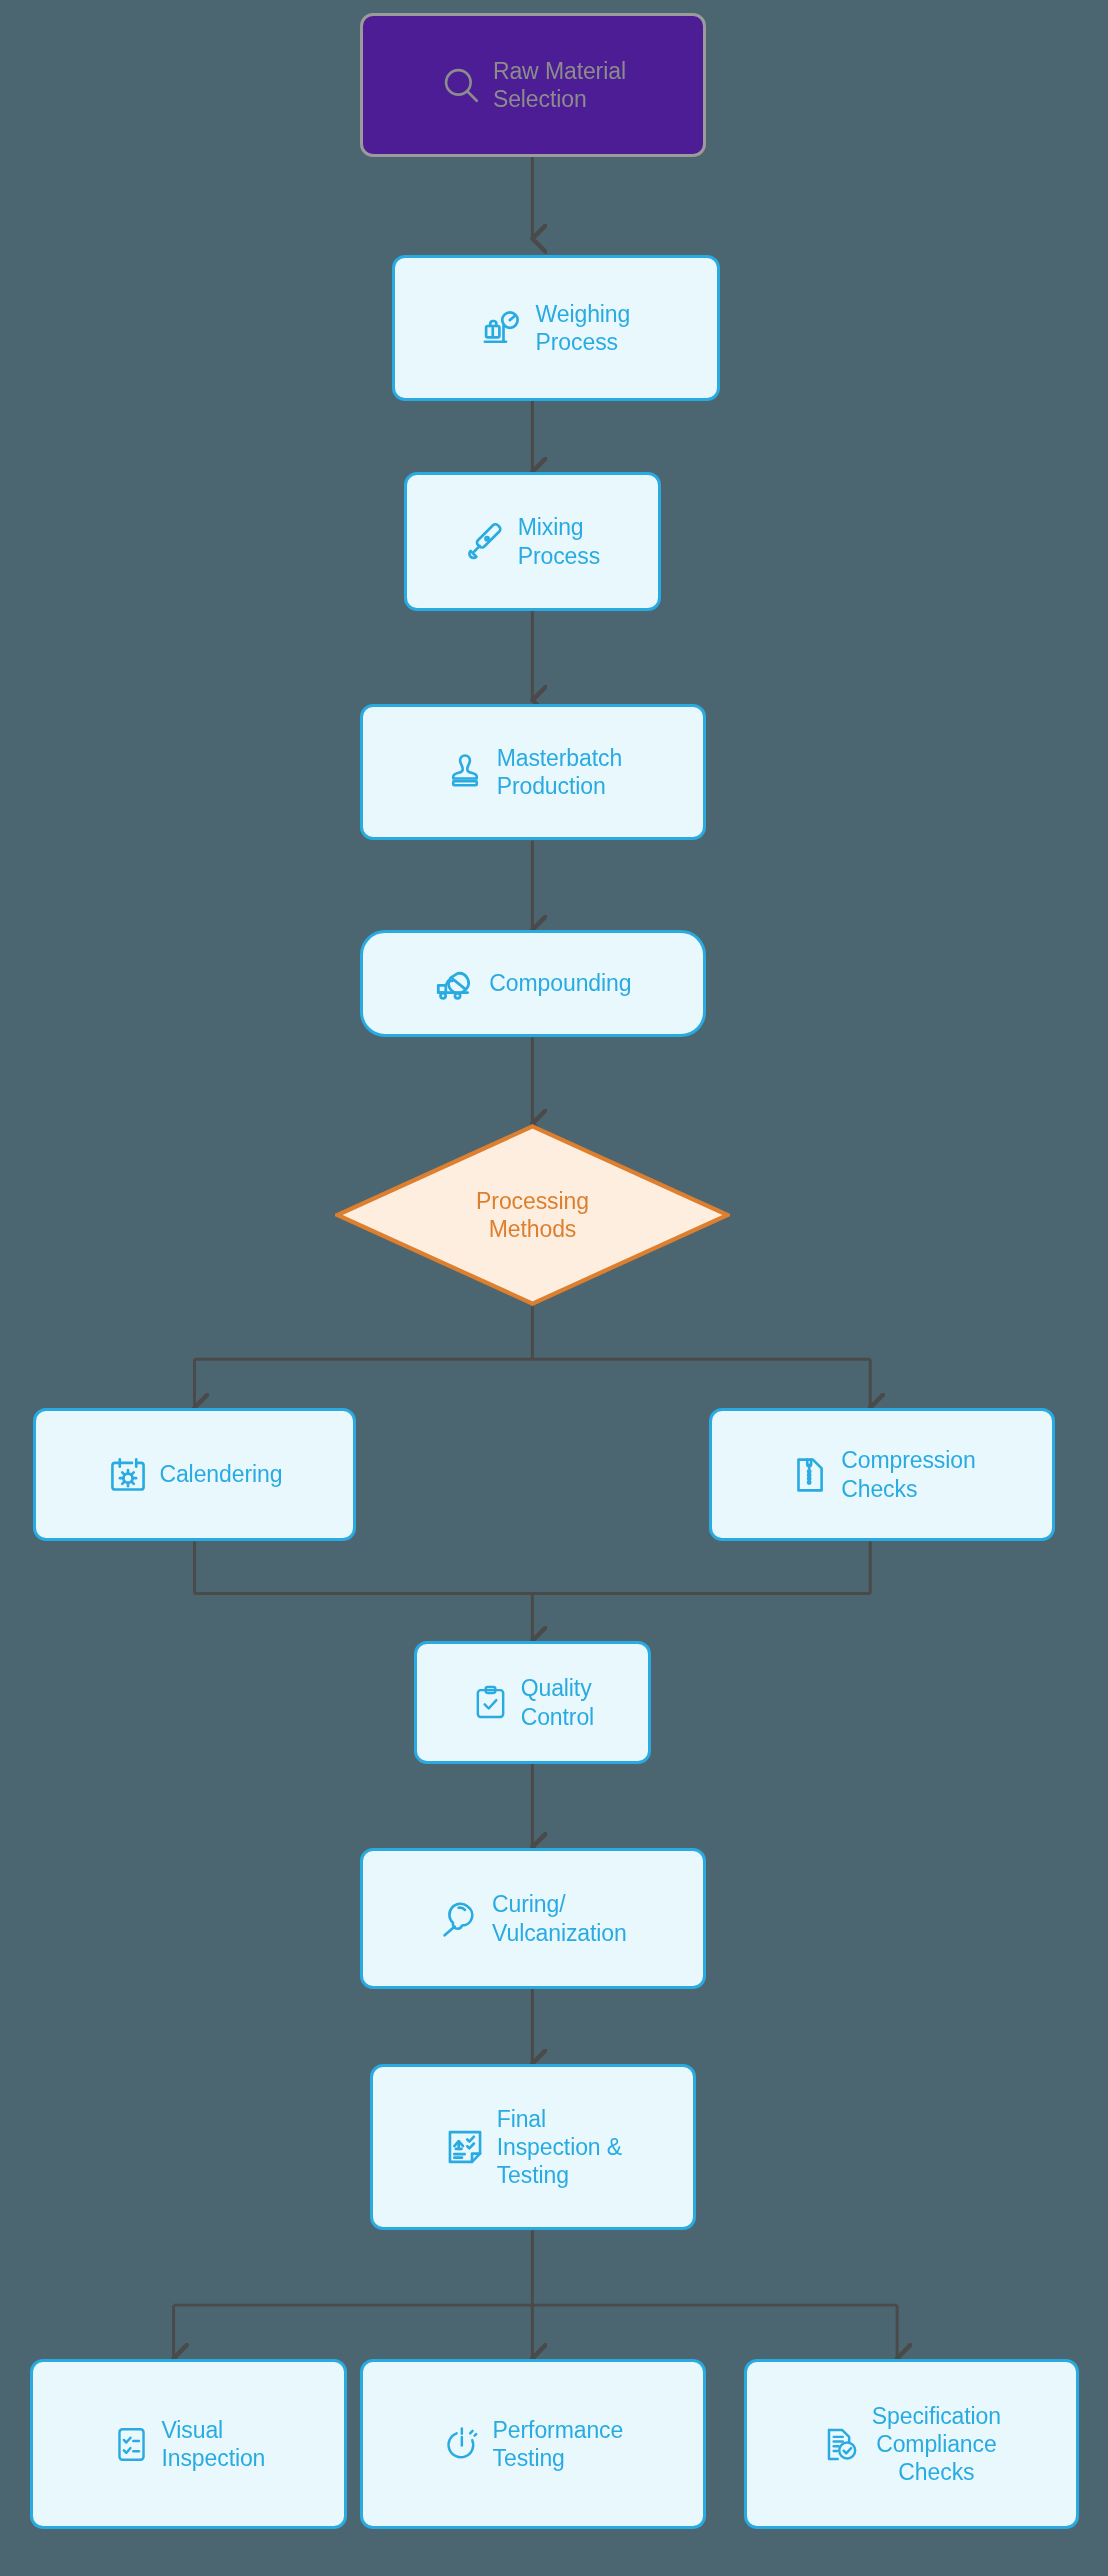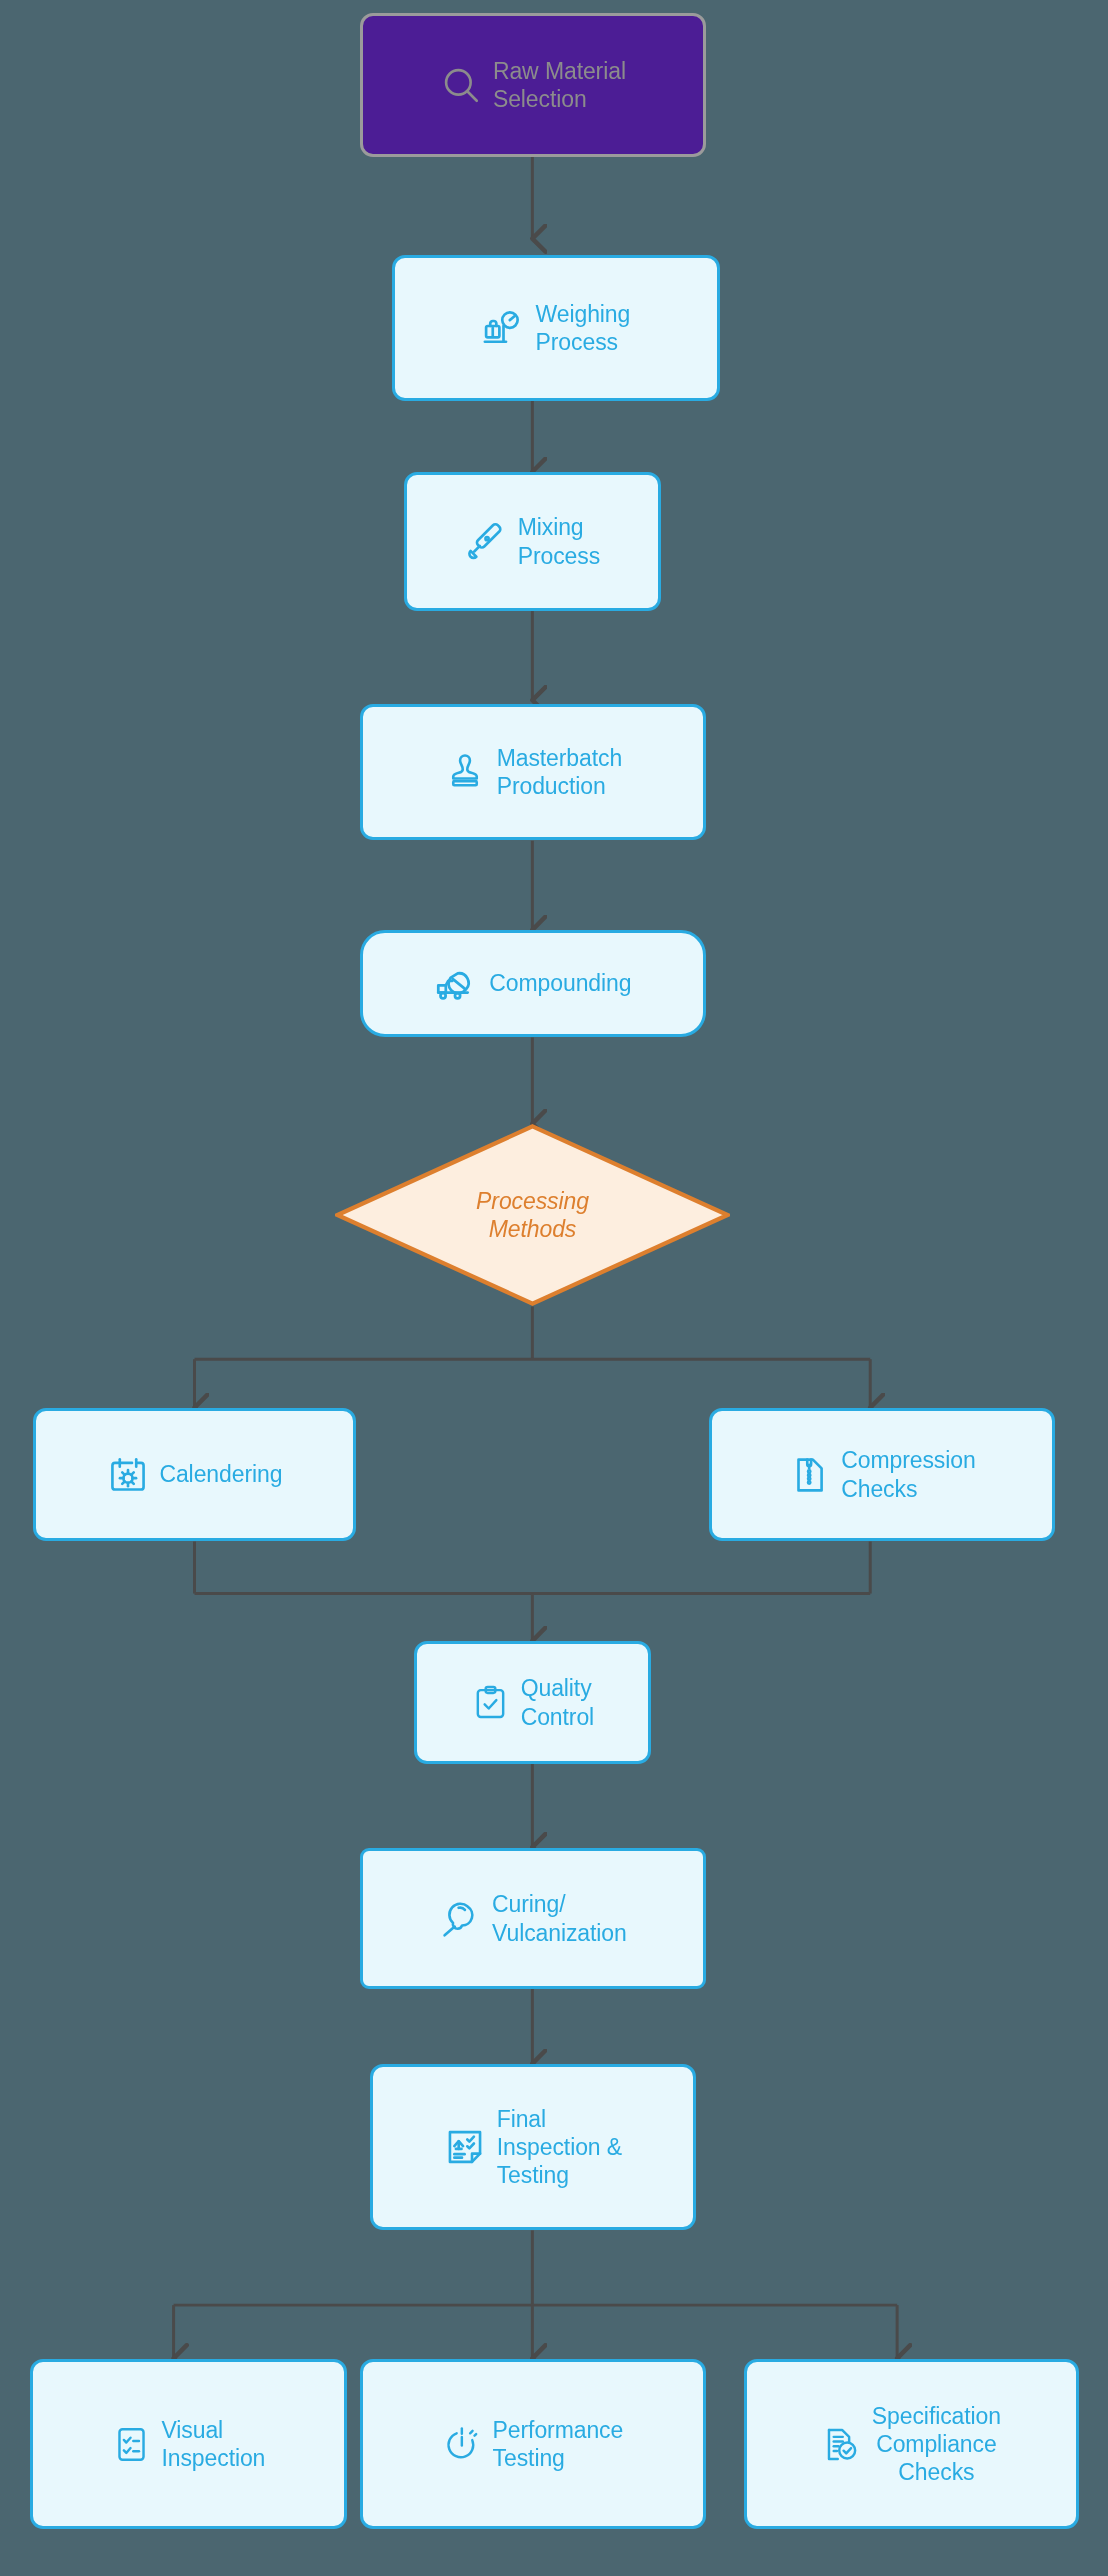--- a/index.html
+++ b/index.html
@@ -69,21 +69,20 @@
     white-space: pre-line;
     font-weight: 400;
     letter-spacing: -0.1px;
   }
   .node.start .node-label { color: #8c8c8c; }
   .node.decision .node-label {
     color: #dd7f2e;
     text-align: center;
     position: relative;
     z-index: 2;
-    font-style: italic;
   }
   .diamond-svg {
     position: absolute;
     left: 0; top: 0;
     width: 100%;
     height: 100%;
     z-index: 1;
   }
   .decision-inner {
     position: relative;
@@ -258,21 +257,21 @@
       <svg width="39" height="39" viewBox="0 0 24 24" fill="none" stroke="#29abe2" stroke-width="1.5" stroke-linecap="round" stroke-linejoin="round">
         <rect x="4.2" y="4.4" width="15.6" height="16.5" rx="1.8"></rect>
         <rect x="9" y="2.5" width="6" height="3.6" rx="1.3"></rect>
         <path d="M8.4 13.1 l2.5 2.6 l4.7 -5.2"></path>
       </svg>
     </span>
     <span class="node-label">Quality
 Control</span>
   </div>
 
-  <div class="node process" style="left:360px; top:1848px; width:346px; height:141px;border-radius:9px;">
+  <div class="node process" style="left:360px; top:1848px; width:346px; height:141px;">
     <span class="node-icon">
       <svg width="42" height="42" viewBox="0 0 24 24" fill="none" stroke="#29abe2" stroke-width="1.5" stroke-linecap="round" stroke-linejoin="round">
         <path d="M16.4 4.9 a5.9 5.9 0 0 1 -3.2 10.8 a2.7 2.7 0 0 1 -2.6 1.9 a2.7 2.7 0 0 1 -2.6 -3.4 a5.9 5.9 0 0 1 8.4 -9.3 z"></path>
         <path d="M11.2 5.6 a3.6 3.6 0 0 1 3.6 1.2"></path>
         <line x1="9" y1="16.3" x2="3.2" y2="21.3"></line>
       </svg>
     </span>
     <span class="node-label">Curing/
 Vulcanization</span>
   </div>

